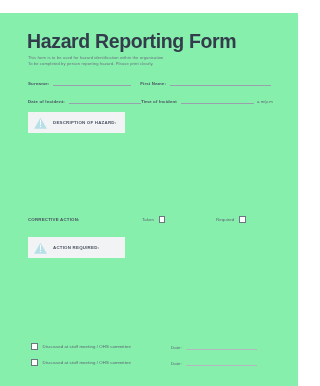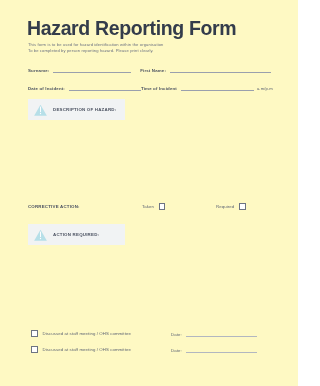--- a/index.html
+++ b/index.html
@@ -11,22 +11,23 @@
     width: 298px;
     height: 386px;
     overflow: hidden;
     font-family: "Liberation Sans", sans-serif;
     color: #3f4654;
     position: relative;
   }
   .page {
     position: absolute;
     inset: 0;
-    background: #fef9c3;
+    background: #86efac;
     padding: 0;
+    margin-top: 13px;
   }
 
   
   .title {
     position: absolute;
     left: 27px;
     top: 17px;
     font-size: 19.5px;
     font-weight: bold;
     letter-spacing: -0.35px;

